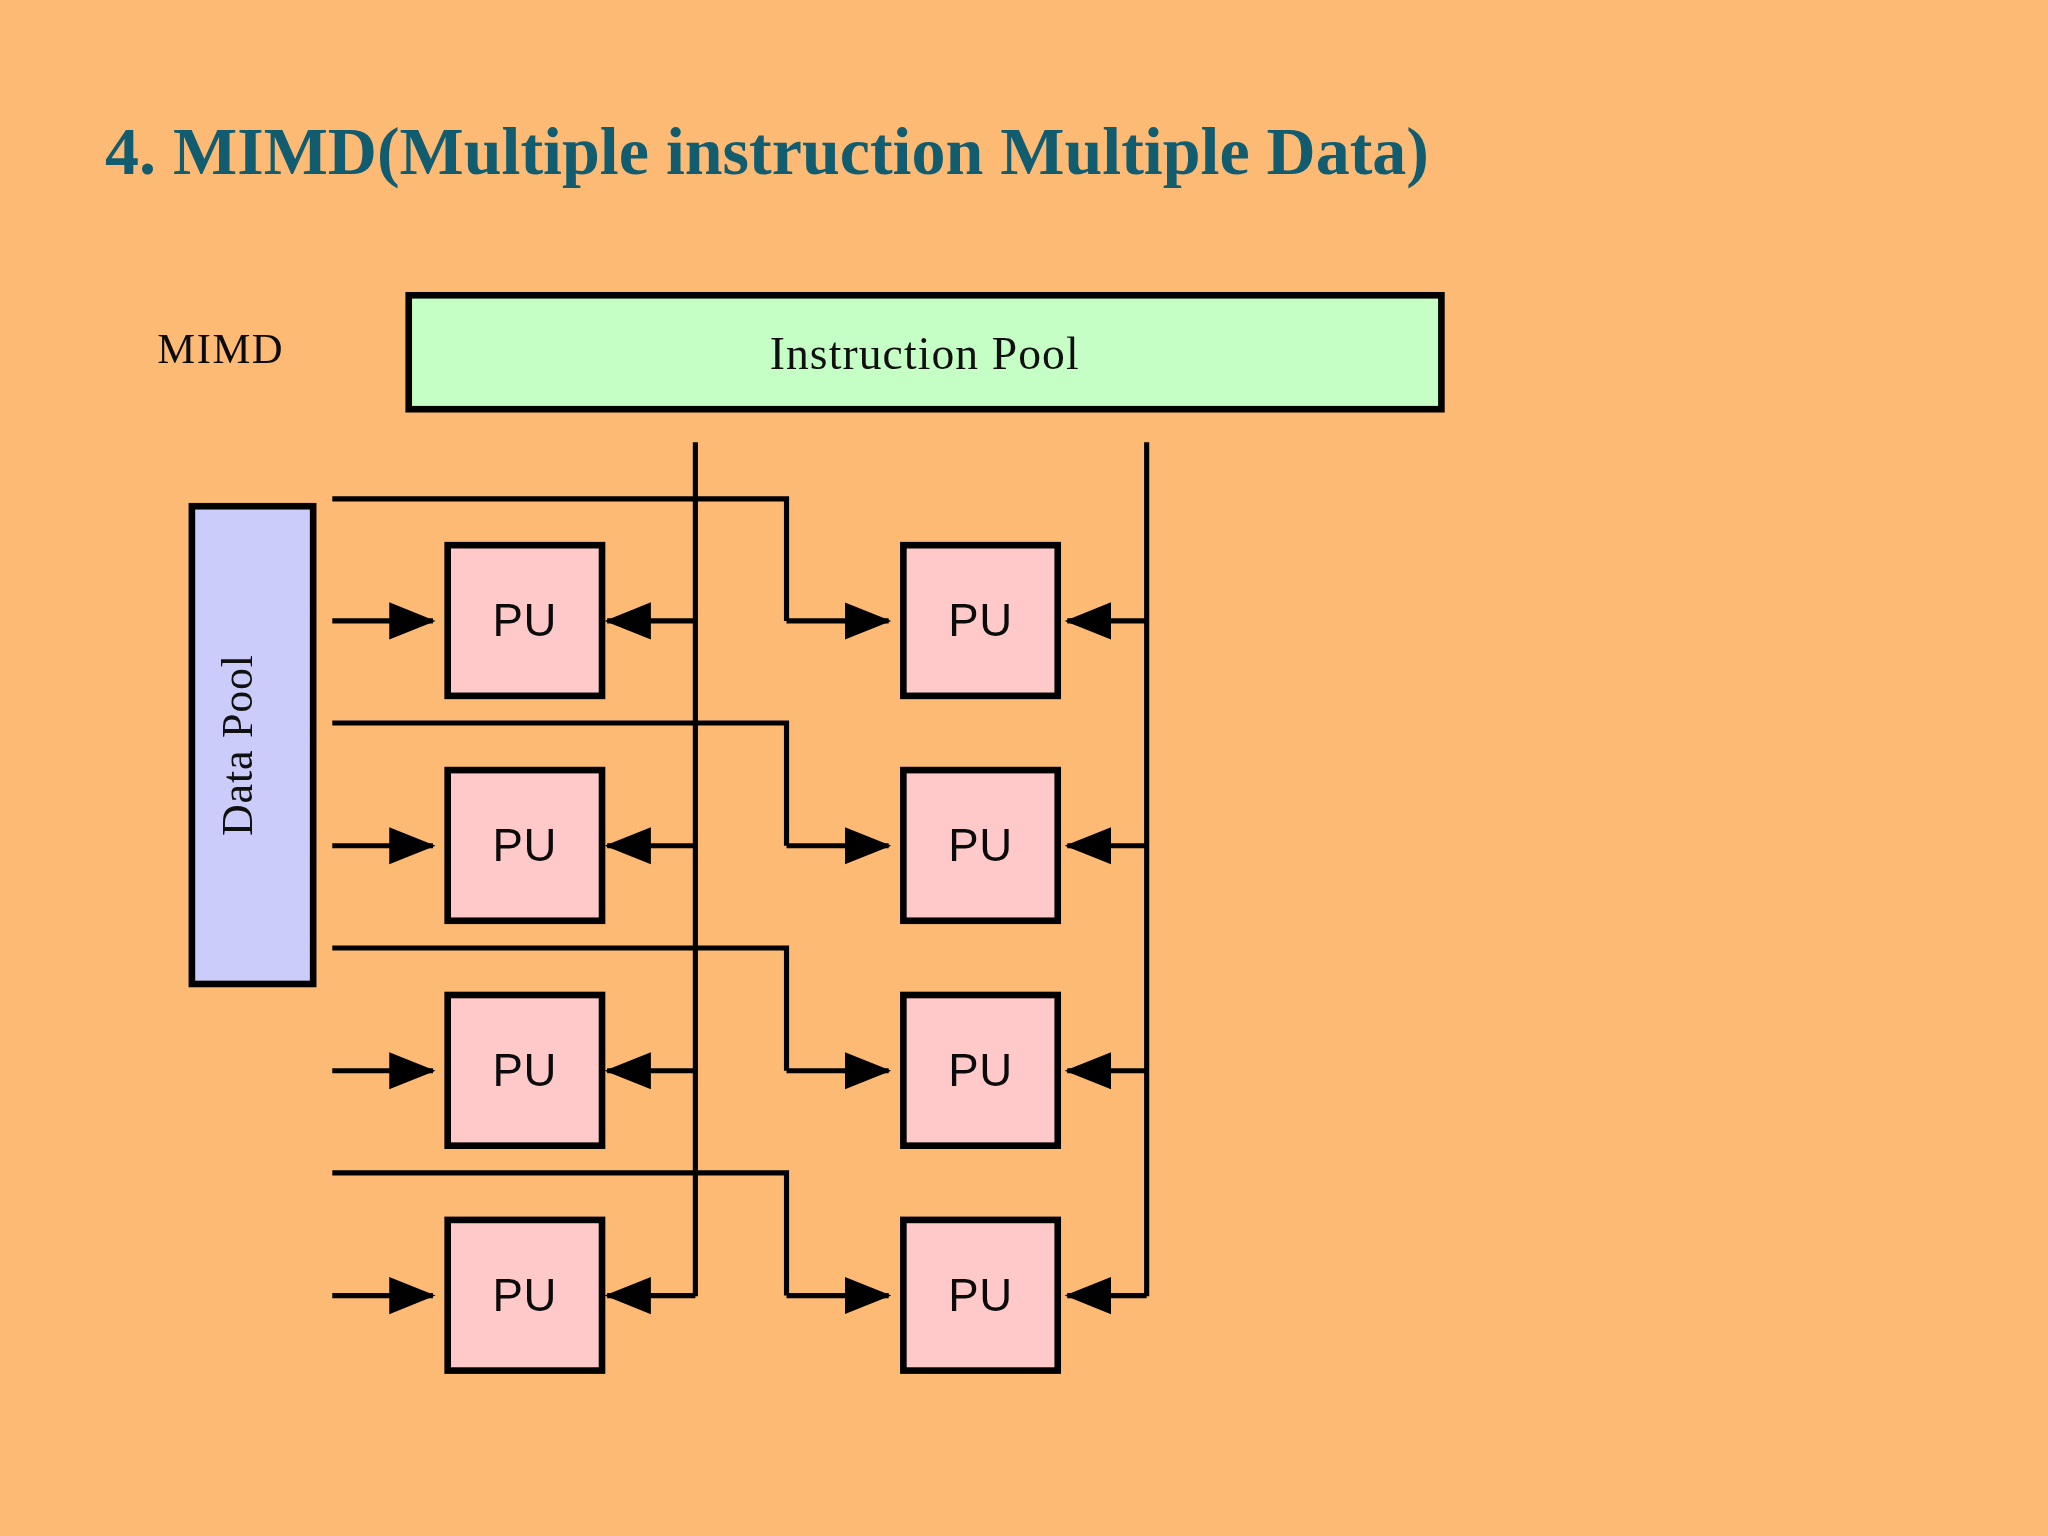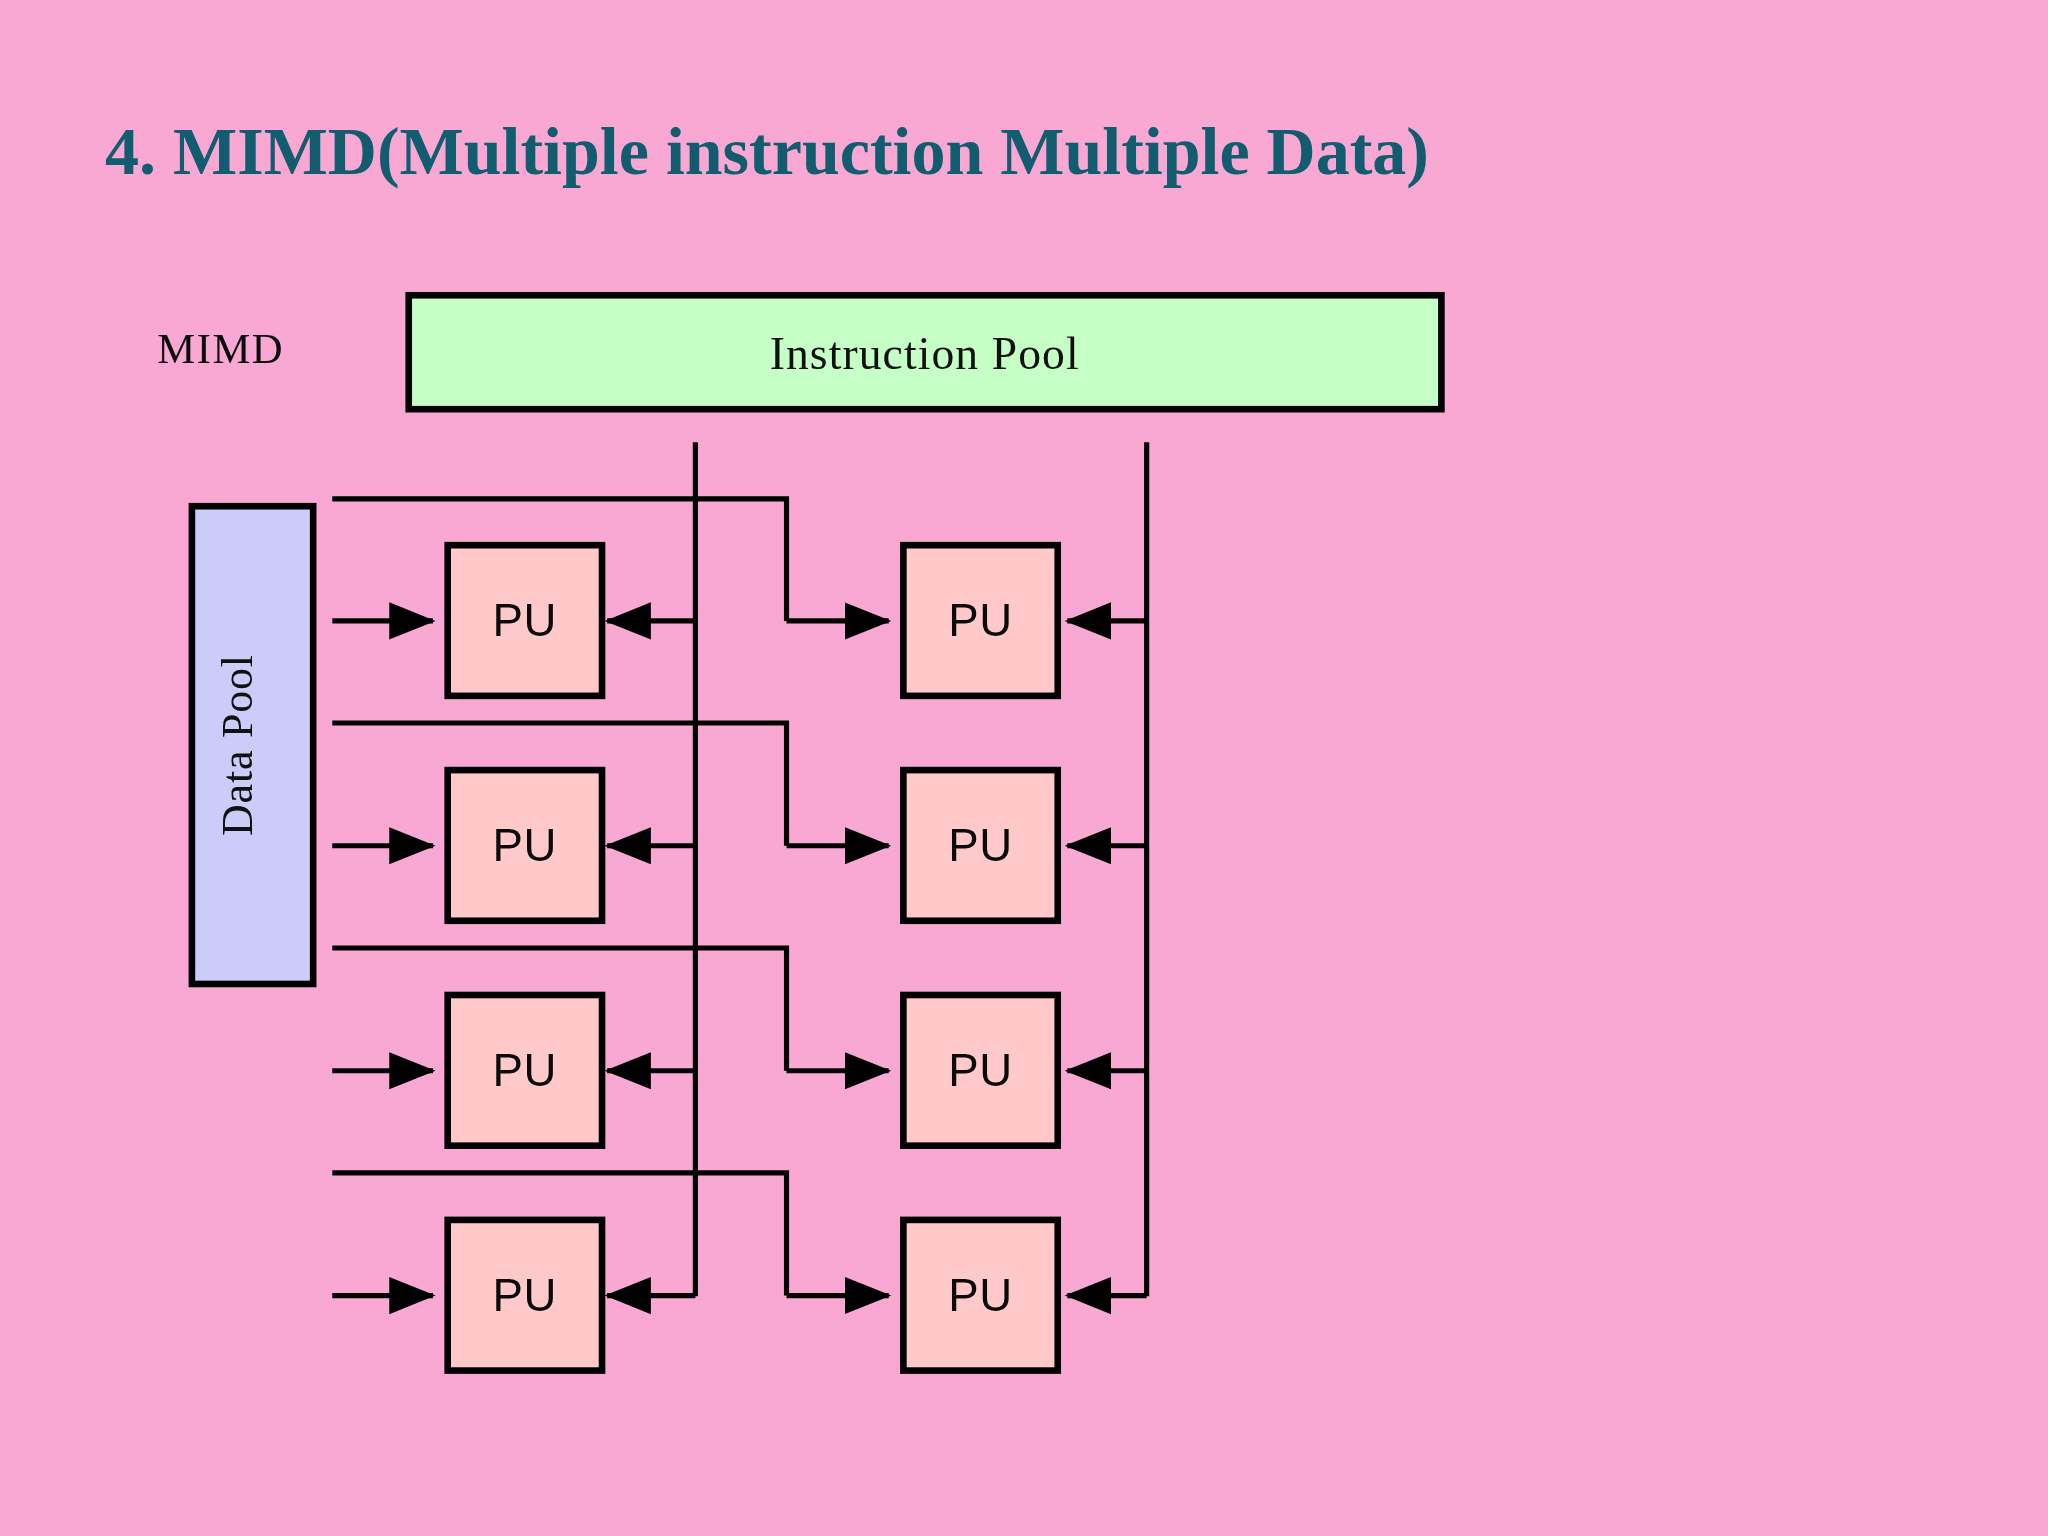--- a/index.html
+++ b/index.html
@@ -2,21 +2,21 @@
 <html><head>
 <meta charset="utf-8">
 <style>
   html,body{margin:0;padding:0;background:#ffffff;}
   body{
     width:2048px;height:1536px;
     font-family:"Liberation Serif", serif;
     -webkit-font-smoothing:antialiased;
     position:relative;overflow:hidden;
   }
-  .slide{position:absolute;inset:0;background:#f9a8d4;}
+  .slide{position:absolute;inset:0;background:#fdba74;}
   .slide-title{
     position:absolute;left:105px;top:112px;
     font-family:"Liberation Serif", serif;
     font-weight:bold;
     font-size:68px;
     line-height:78px;
     letter-spacing:0px;
     color:#125c70;
     white-space:nowrap;
   }

